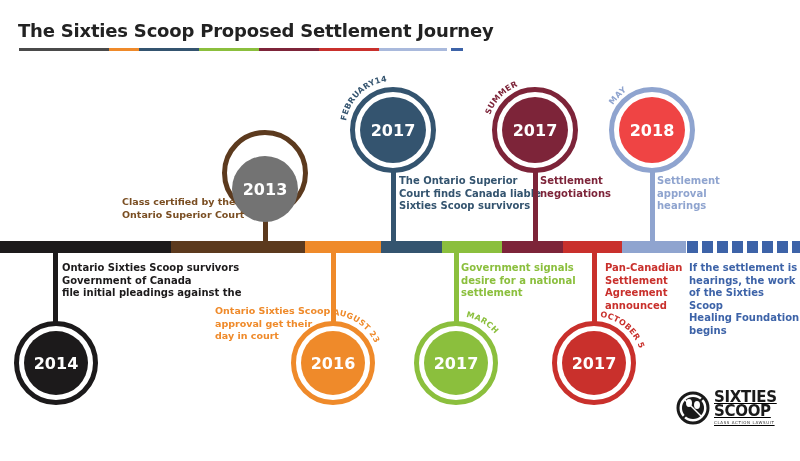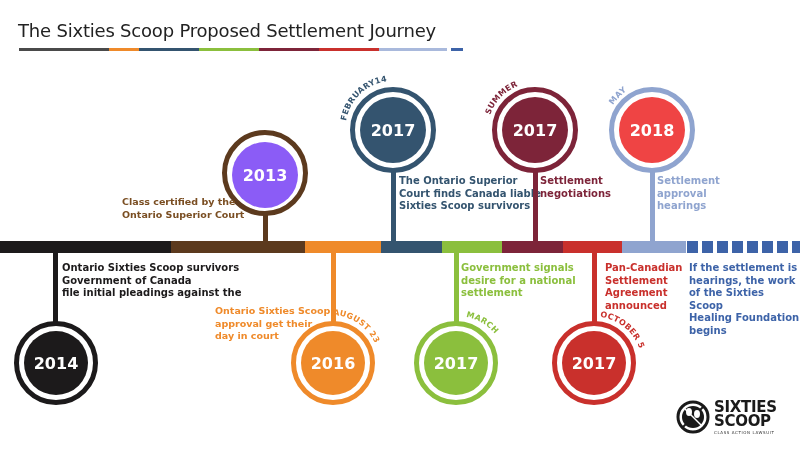--- a/index.html
+++ b/index.html
@@ -1,20 +1,20 @@
 <!DOCTYPE html>
 <html><head>
 <meta charset="utf-8">
 <style>
   * { margin: 0; padding: 0; box-sizing: border-box; }
   html, body { width: 800px; height: 461px; background: #ffffff; overflow: hidden; }
   body { position: relative; font-family: "DejaVu Sans", "Liberation Sans", sans-serif; }
   .title {
     position: absolute; left: 18px; top: 20px;
-    font-size: 18px; font-weight: normal; color: #222222; letter-spacing: -0.2px;
+    font-size: 18px; font-weight: bold; color: #222222; letter-spacing: -0.2px;
     font-family: "DejaVu Sans", sans-serif;
   }
   .title-underline { position: absolute; left: 19px; top: 48px; height: 3px; width: 444px; display: flex; }
   .title-underline span { display: block; height: 3px; }
   .timeline-bar { position: absolute; left: 0; top: 241px; height: 12px; width: 800px; }
   .seg { position: absolute; top: 0; height: 12px; }
   .dash { position: absolute; top: 0; height: 12px; width: 11px; }
   .stem { position: absolute; width: 5px; }
   .outer-ring { position: absolute; border-radius: 50%; border-style: solid; border-width: 4px; background: #fff; }
   .inner-disc {
@@ -22,21 +22,21 @@
     display: flex; align-items: center; justify-content: center;
     color: #ffffff; font-weight: bold; font-size: 16px;
     font-family: "DejaVu Sans", sans-serif;
   }
   .event-text {
     position: absolute; font-size: 10px; font-weight: bold; line-height: 12.5px;
     font-family: "DejaVu Sans", sans-serif;
   }
   .arc-label { position: absolute; overflow: visible; }
   .arc-label text { font-size: 8px; font-weight: bold; font-family: "DejaVu Sans", sans-serif; letter-spacing: 0.3px; }
-  .logo { position: absolute; left: 676px; top: 400px; width: 115px; height: 45px; display: flex; align-items: flex-start; }
+  .logo { position: absolute; left: 676px; top: 380px; width: 115px; height: 45px; display: flex; align-items: flex-end; text-decoration: underline; }
   .logo-text { margin-left: 4px; display: flex; flex-direction: column; }
   .logo-word { font-size: 15px; font-weight: bold; line-height: 14px; color: #1a1a1a; font-family: "DejaVu Sans", sans-serif; letter-spacing: -0.3px; }
   .logo-sub { font-size: 4px; color: #333; letter-spacing: 0.6px; margin-top: 2px; font-family: "DejaVu Sans", sans-serif; }
 </style>
 </head>
 <body>
 
 <div class="title">The Sixties Scoop Proposed Settlement Journey</div>
 <div class="title-underline">
   <span style="width:90px;background:#4a4a4a"></span>
@@ -76,21 +76,21 @@
   <div class="event-text" style="left:62px;top:262px;color:#1c1a1b">
     <div>Ontario Sixties Scoop survivors</div>
       <div>Government of Canada</div>
       <div>file initial pleadings against the</div>
   </div>
 </div>
 
 <div>
   <div class="stem" style="left:263px;top:214px;height:28px;background:#5c3a1e"></div>
   <div class="outer-ring" style="left:222px;top:130px;width:86px;height:86px;border-color:#5c3a1e;border-width:5px"></div>
-  <div class="inner-disc" style="left:232px;top:142px;width:66px;height:66px;background:#8b5cf6">2013</div>
+  <div class="inner-disc" style="left:232px;top:156px;width:66px;height:66px;background:#737373">2013</div>
   <div class="event-text" style="left:122px;top:196px;color:#7a4e22;font-size:9.5px">
     <div>Class certified by the</div>
       <div>Ontario Superior Court</div>
   </div>
 </div>
 
 <div>
   <div class="stem" style="left:331px;top:253px;height:70px;background:#ef8a2a"></div>
   <div class="outer-ring" style="left:291px;top:321px;width:84px;height:84px;border-color:#ef8a2a;border-width:5px"></div>
   <div class="inner-disc" style="left:301px;top:331px;width:64px;height:64px;background:#ef8a2a">2016</div>

